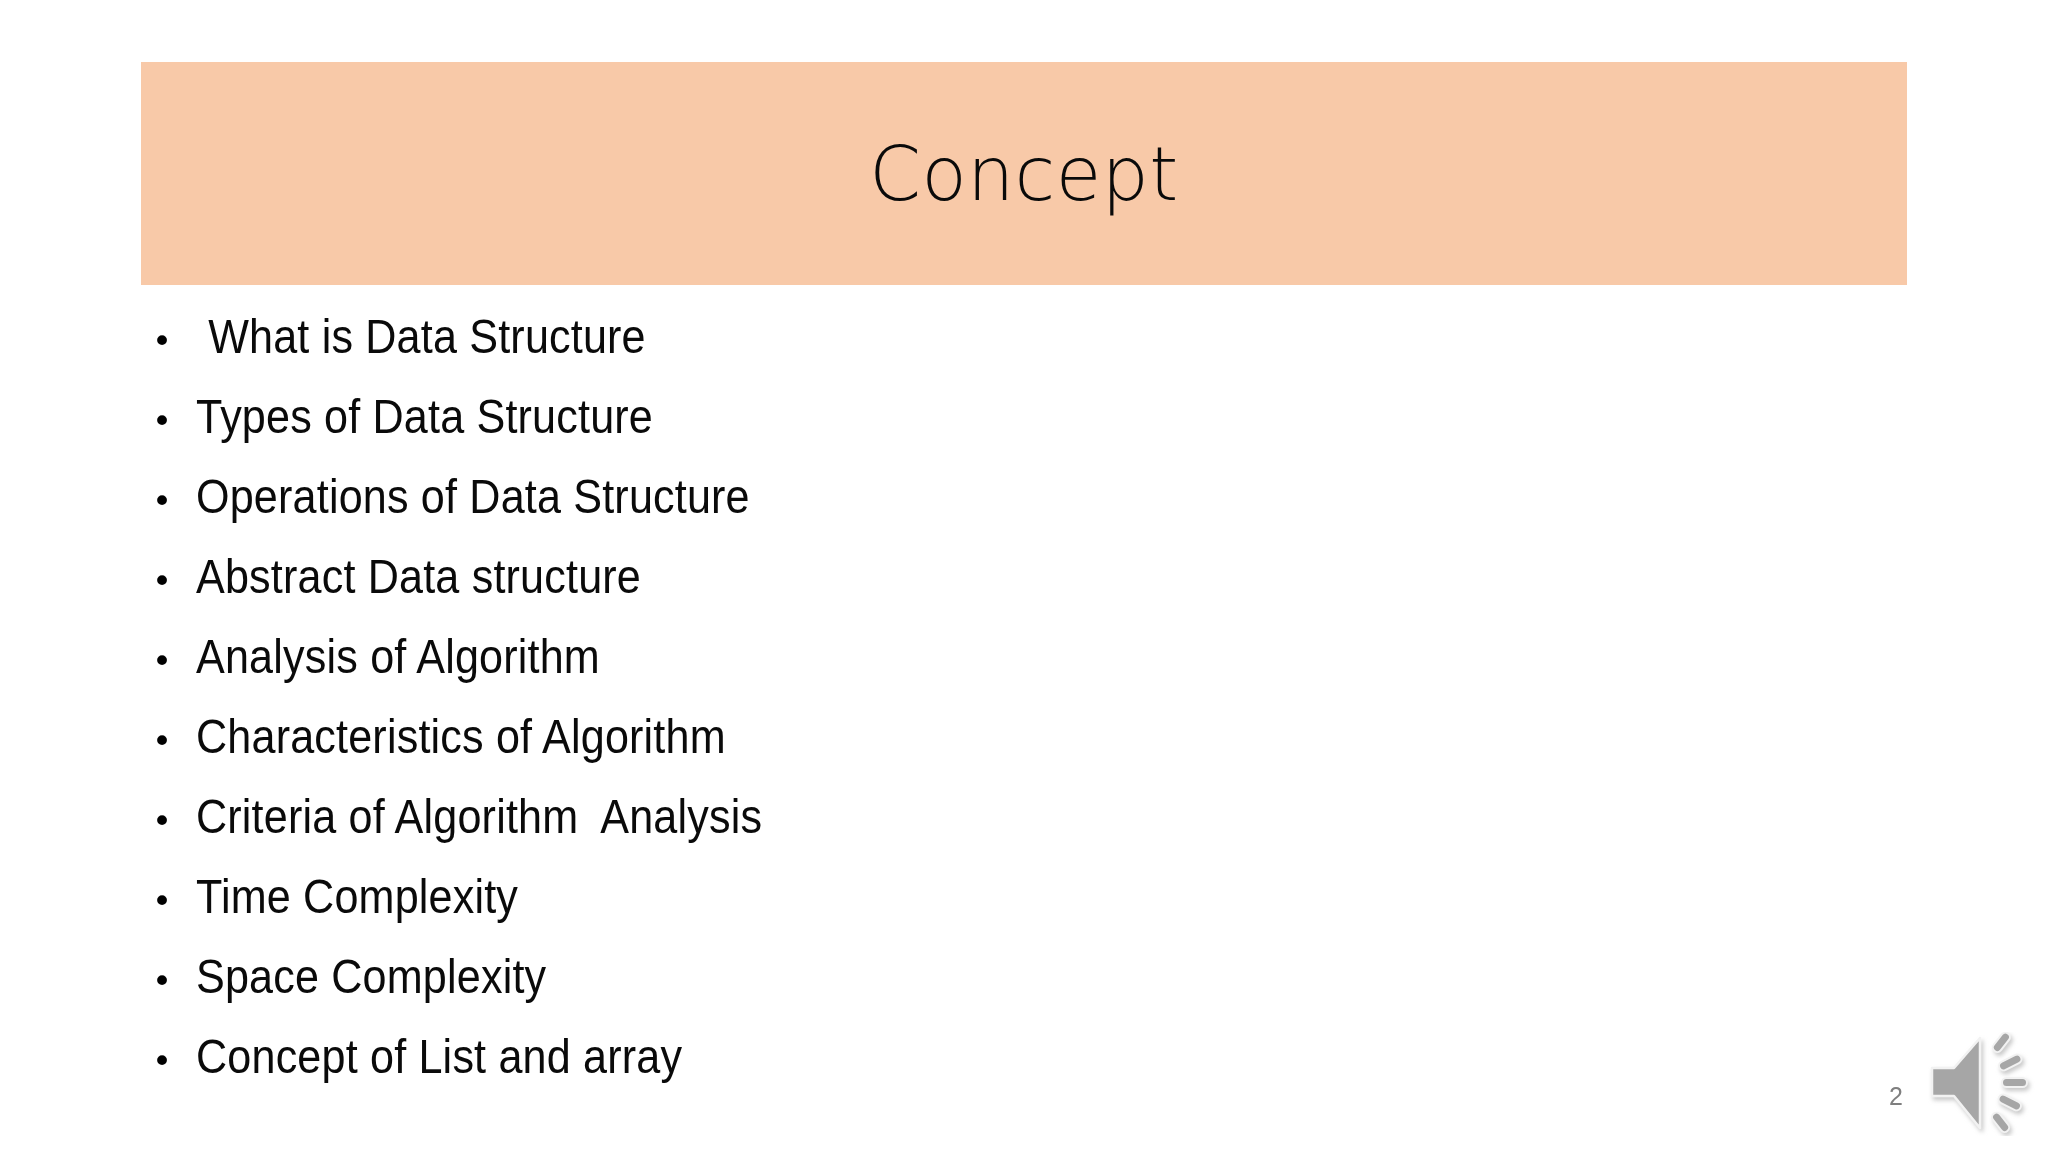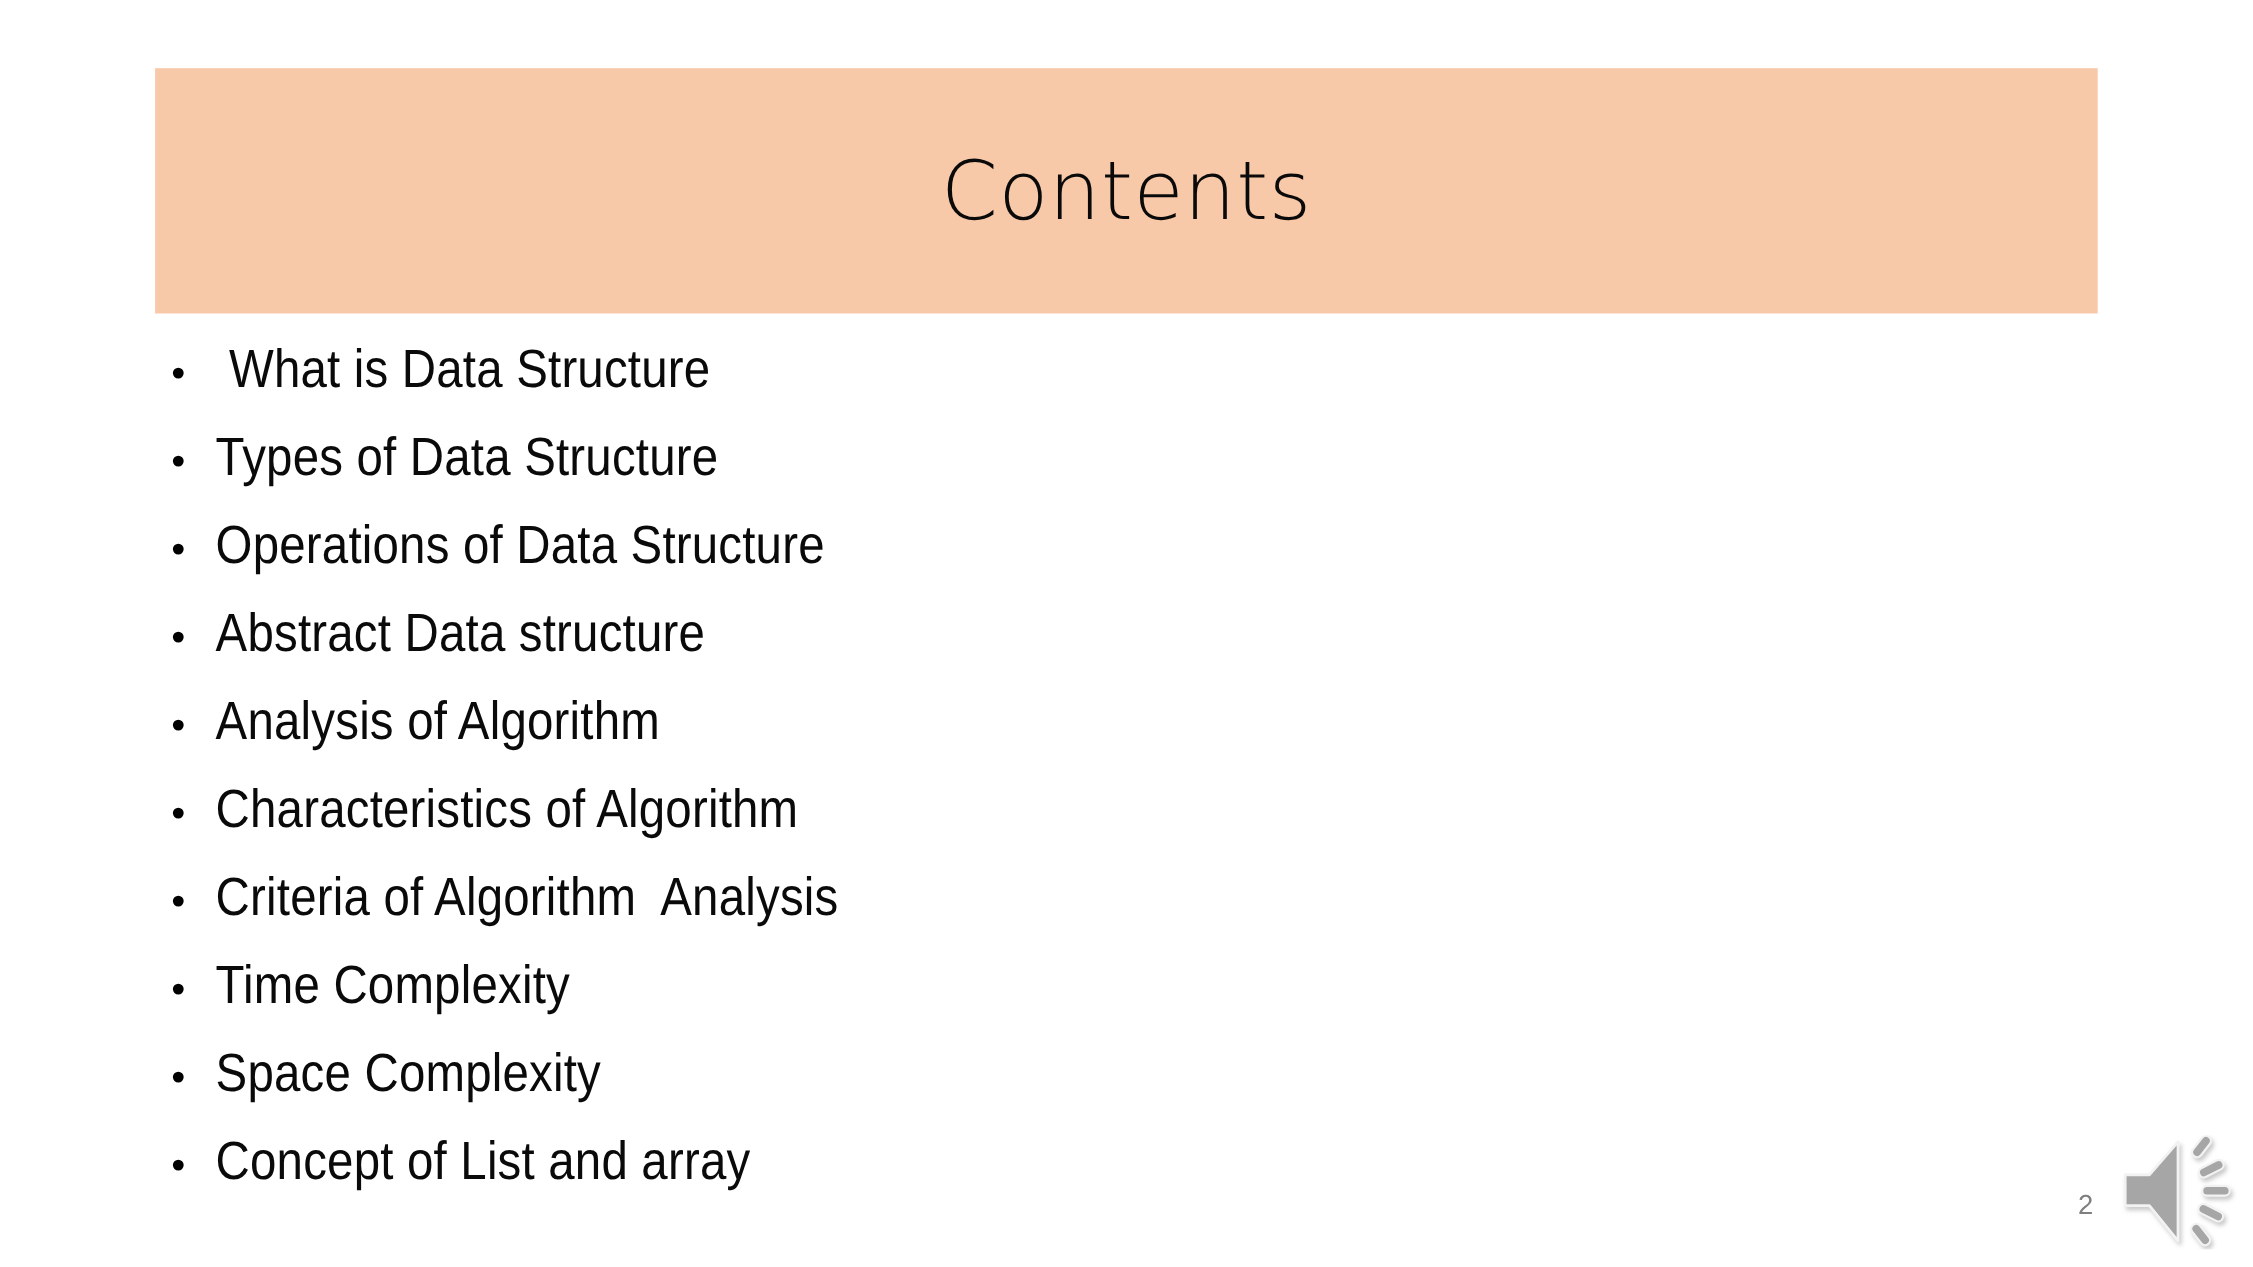--- a/index.html
+++ b/index.html
@@ -101,21 +101,21 @@
     height: 104px;
   }
   #audio-icon svg { display: block; }
 </style>
 </head>
 <body>
 
 <div id="slide">
 
   <div id="title-band">
-    <div id="title-text">Contents</div>
+    <div id="title-text">Concept</div>
   </div>
 
   <div id="content-list">
 
     <div class="bullet-row">
       <span class="bullet-glyph">•</span>
       <span class="bullet-label"> What is Data Structure</span>
     </div>
 
     <div class="bullet-row">

